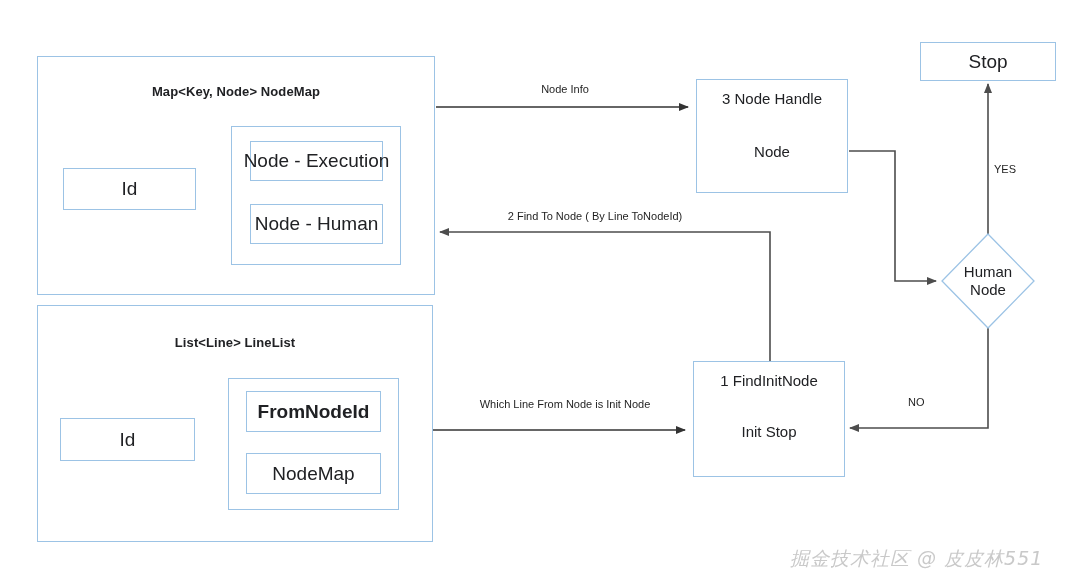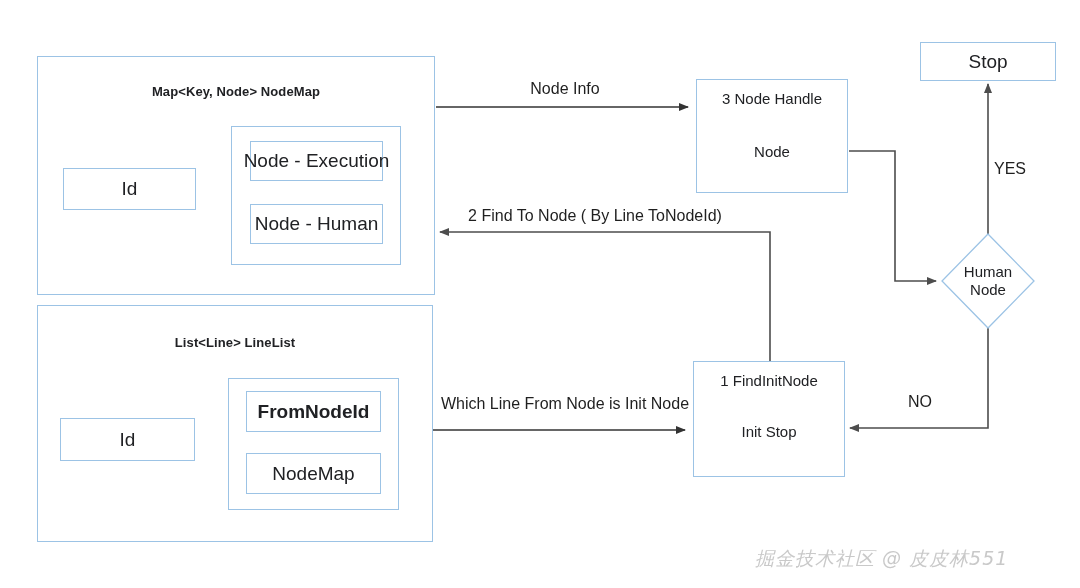--- a/index.html
+++ b/index.html
@@ -35,21 +35,21 @@
     font-size:13px;
     letter-spacing:.1px;
   }
   .field{
     font-size:19px;
   }
   .proc-title{
     font-size:15px;
   }
   .edge-label{
-    font-size:16px;
+    font-size:11px;
     color:#1f1f1f;
     text-align:right;
   }
   .ellipse-label{
     font-size:15px;
   }
   .diamond-label{
     font-size:15px;
     line-height:18px;
     white-space:normal;
@@ -62,20 +62,21 @@
     overflow:visible;
   }
   .watermark{
     position:absolute;
     font-size:19px;
     color:#c9c9c9;
     font-family:"DejaVu Sans","Liberation Sans",sans-serif;
     white-space:nowrap;
     letter-spacing:1px;
     font-style:italic;
+    margin-left:35px;
   }
 </style>
 </head>
 <body>
 
 <div id="canvas">
 
   <svg class="overlay">
     <defs>
       <marker id="arrow" markerWidth="10" markerHeight="8" refX="9" refY="4" orient="auto" markerUnits="userSpaceOnUse">

